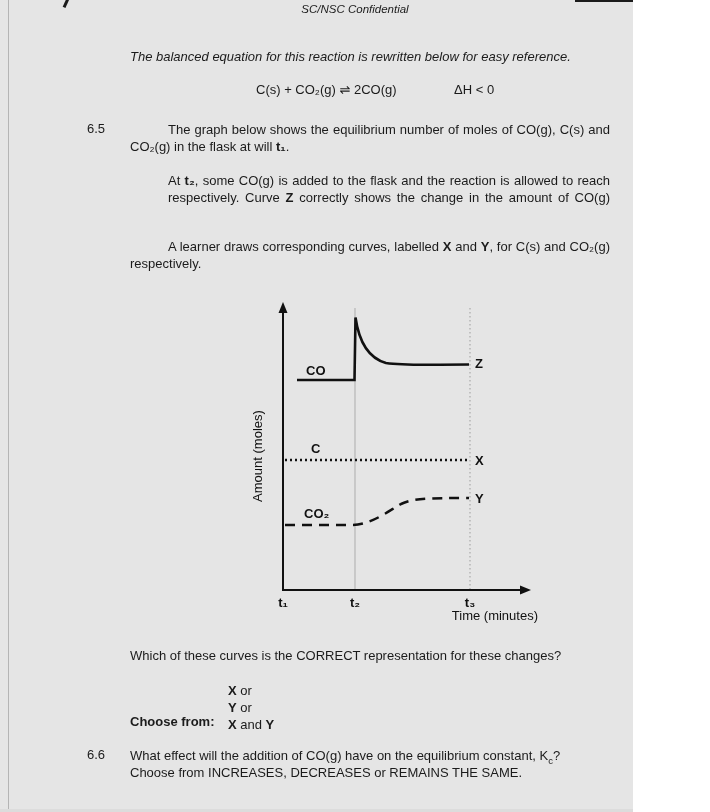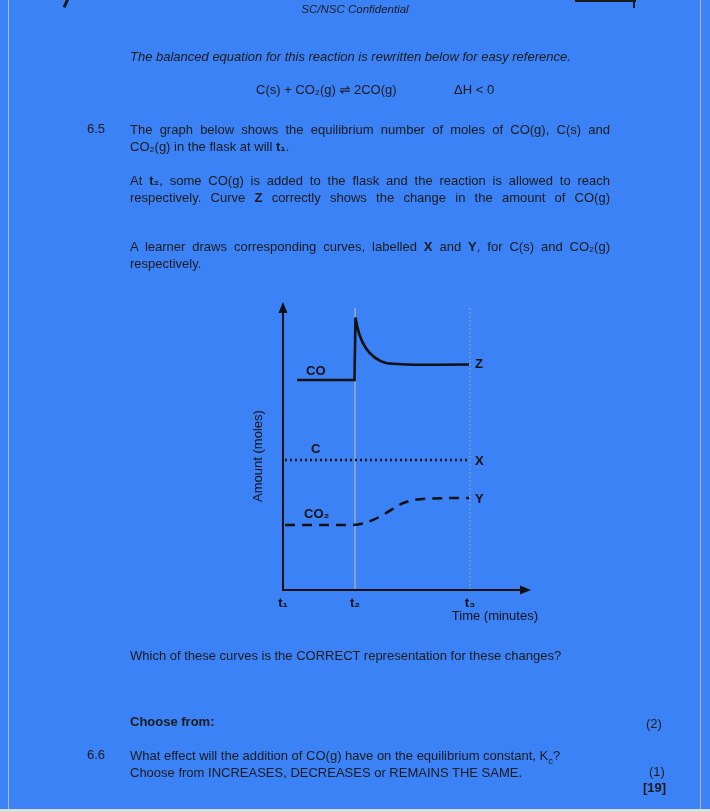--- a/index.html
+++ b/index.html
@@ -1,38 +1,38 @@
 <!DOCTYPE html>
 <html><head>
 <meta charset="utf-8">
 <style>
   html,body{margin:0;padding:0;}
   body{background:#ffffff;width:710px;height:812px;}
-  .page{position:relative;width:710px;height:812px;background:#3b82f6;overflow:hidden;
+  .page{position:relative;width:633px;height:812px;background:#e5e5e5;overflow:hidden;
         font-family:"Liberation Sans",sans-serif;font-size:13px;color:#1b1b1b;}
   .edge{position:absolute;top:0;bottom:0;width:1px;background:#b4b4b4;}
   .edge-left{left:8px;}
   .edge-right{left:700px;}
   .bottom-band{position:absolute;left:0;right:0;bottom:0;height:3px;background:#dcdcdc;}
   .art-tl{position:absolute;left:65px;top:-4px;width:3px;height:12px;background:#1b1b1b;transform:rotate(24deg);}
   .art-tr{position:absolute;left:575px;top:0;width:61px;height:2px;background:#1b1b1b;}
   .art-tr-stub{position:absolute;left:633px;top:2px;width:2px;height:6px;background:#1b1b1b;}
   .header{position:absolute;top:3px;left:0;width:710px;text-align:center;font-style:italic;font-size:11.5px;}
   .intro{position:absolute;left:130px;top:49px;width:480px;font-style:italic;}
   .eq-formula{position:absolute;left:256px;top:82px;}
   .eq-dh{position:absolute;left:454px;top:82px;}
   .qnum{position:absolute;left:75px;margin-left:12px;}
   .qnum-65{top:121px;}
   .qnum-66{top:747px;}
   .para{position:absolute;left:130px;width:480px;line-height:17px;}
   .p1{top:121px;}
   .p2{top:172px;}
   .p3{top:238px;}
   .q66p{top:747px;}
-  .jline{text-align:justify;text-align-last:justify;}
+  .jline{text-align:justify;text-align-last:justify;margin-left:38px;}
   .question-line{position:absolute;left:130px;top:648px;}
   .choose-label{position:absolute;left:130px;top:714px;font-weight:bold;}
   .choose-options{position:absolute;left:228px;top:682px;line-height:17px;}
   .marks{position:absolute;}
   .marks-2{left:646px;top:716px;}
   .marks-1{left:649px;top:764px;}
   .total{left:643px;top:780px;font-weight:bold;}
   sub{font-size:9.5px;line-height:0;}
   b{font-weight:bold;}
   .graph{position:absolute;left:240px;top:300px;}
@@ -99,20 +99,25 @@
     <text x="115" y="307" text-anchor="middle" class="glab">t₂</text>
     <text x="230" y="307" text-anchor="middle" class="glab">t₃</text>
 
     <text x="298" y="320" text-anchor="end" class="gax">Time (minutes)</text>
     <text transform="translate(22,156) rotate(-90)" text-anchor="middle" class="gax">Amount (moles)</text>
   </svg>
 
   <div class="question-line">Which of these curves is the CORRECT representation for these changes?</div>
 
   <div class="choose-label">Choose from:</div>
+  <div class="choose-options">
+    <div class="opt"><b>X</b><span> or</span></div>
+    <div class="opt"><b>Y</b><span> or</span></div>
+    <div class="opt"><b>X</b><span> and </span><b>Y</b></div>
+  </div>
   <div class="marks marks-2">(2)</div>
 
   <div class="qnum qnum-66">6.6</div>
   <div class="para q66p">
     <div class="line"><span>What effect will the addition of CO(g) have on the equilibrium constant, K</span><sub>c</sub><span>?</span></div>
     <div class="line"><span>Choose from INCREASES, DECREASES or REMAINS THE SAME.</span></div>
   </div>
   <div class="marks marks-1">(1)</div>
   <div class="marks total">[19]</div>
 

